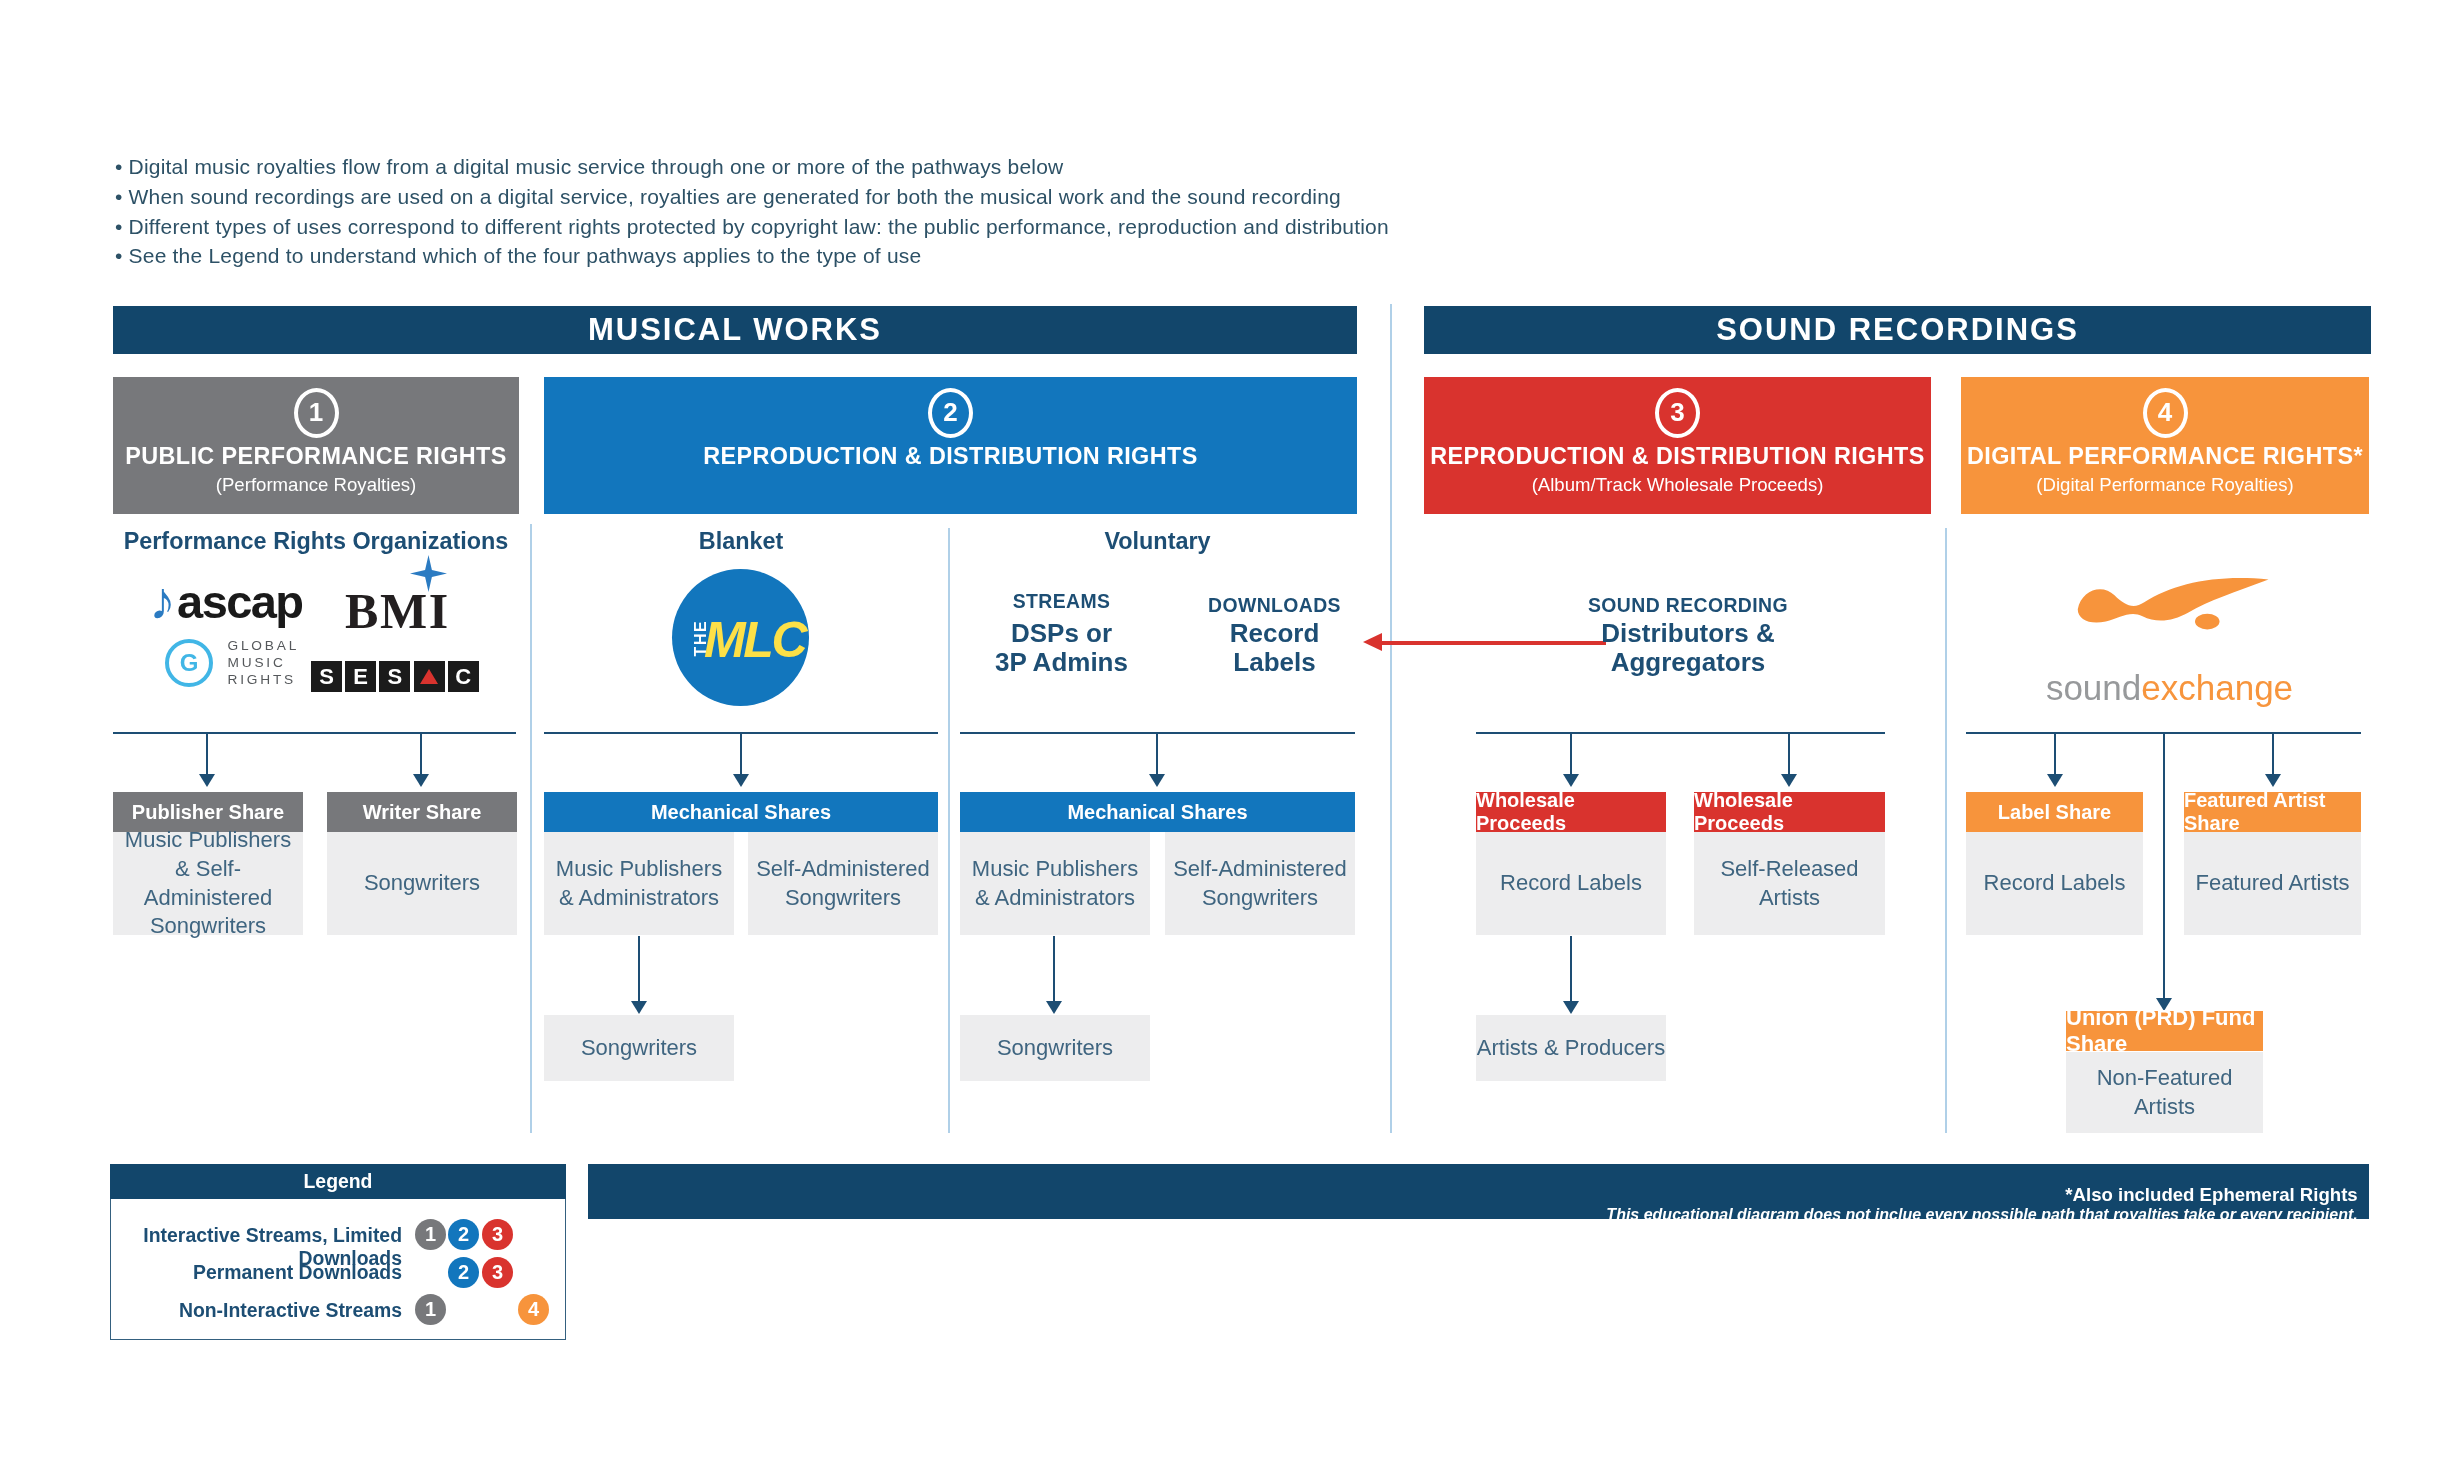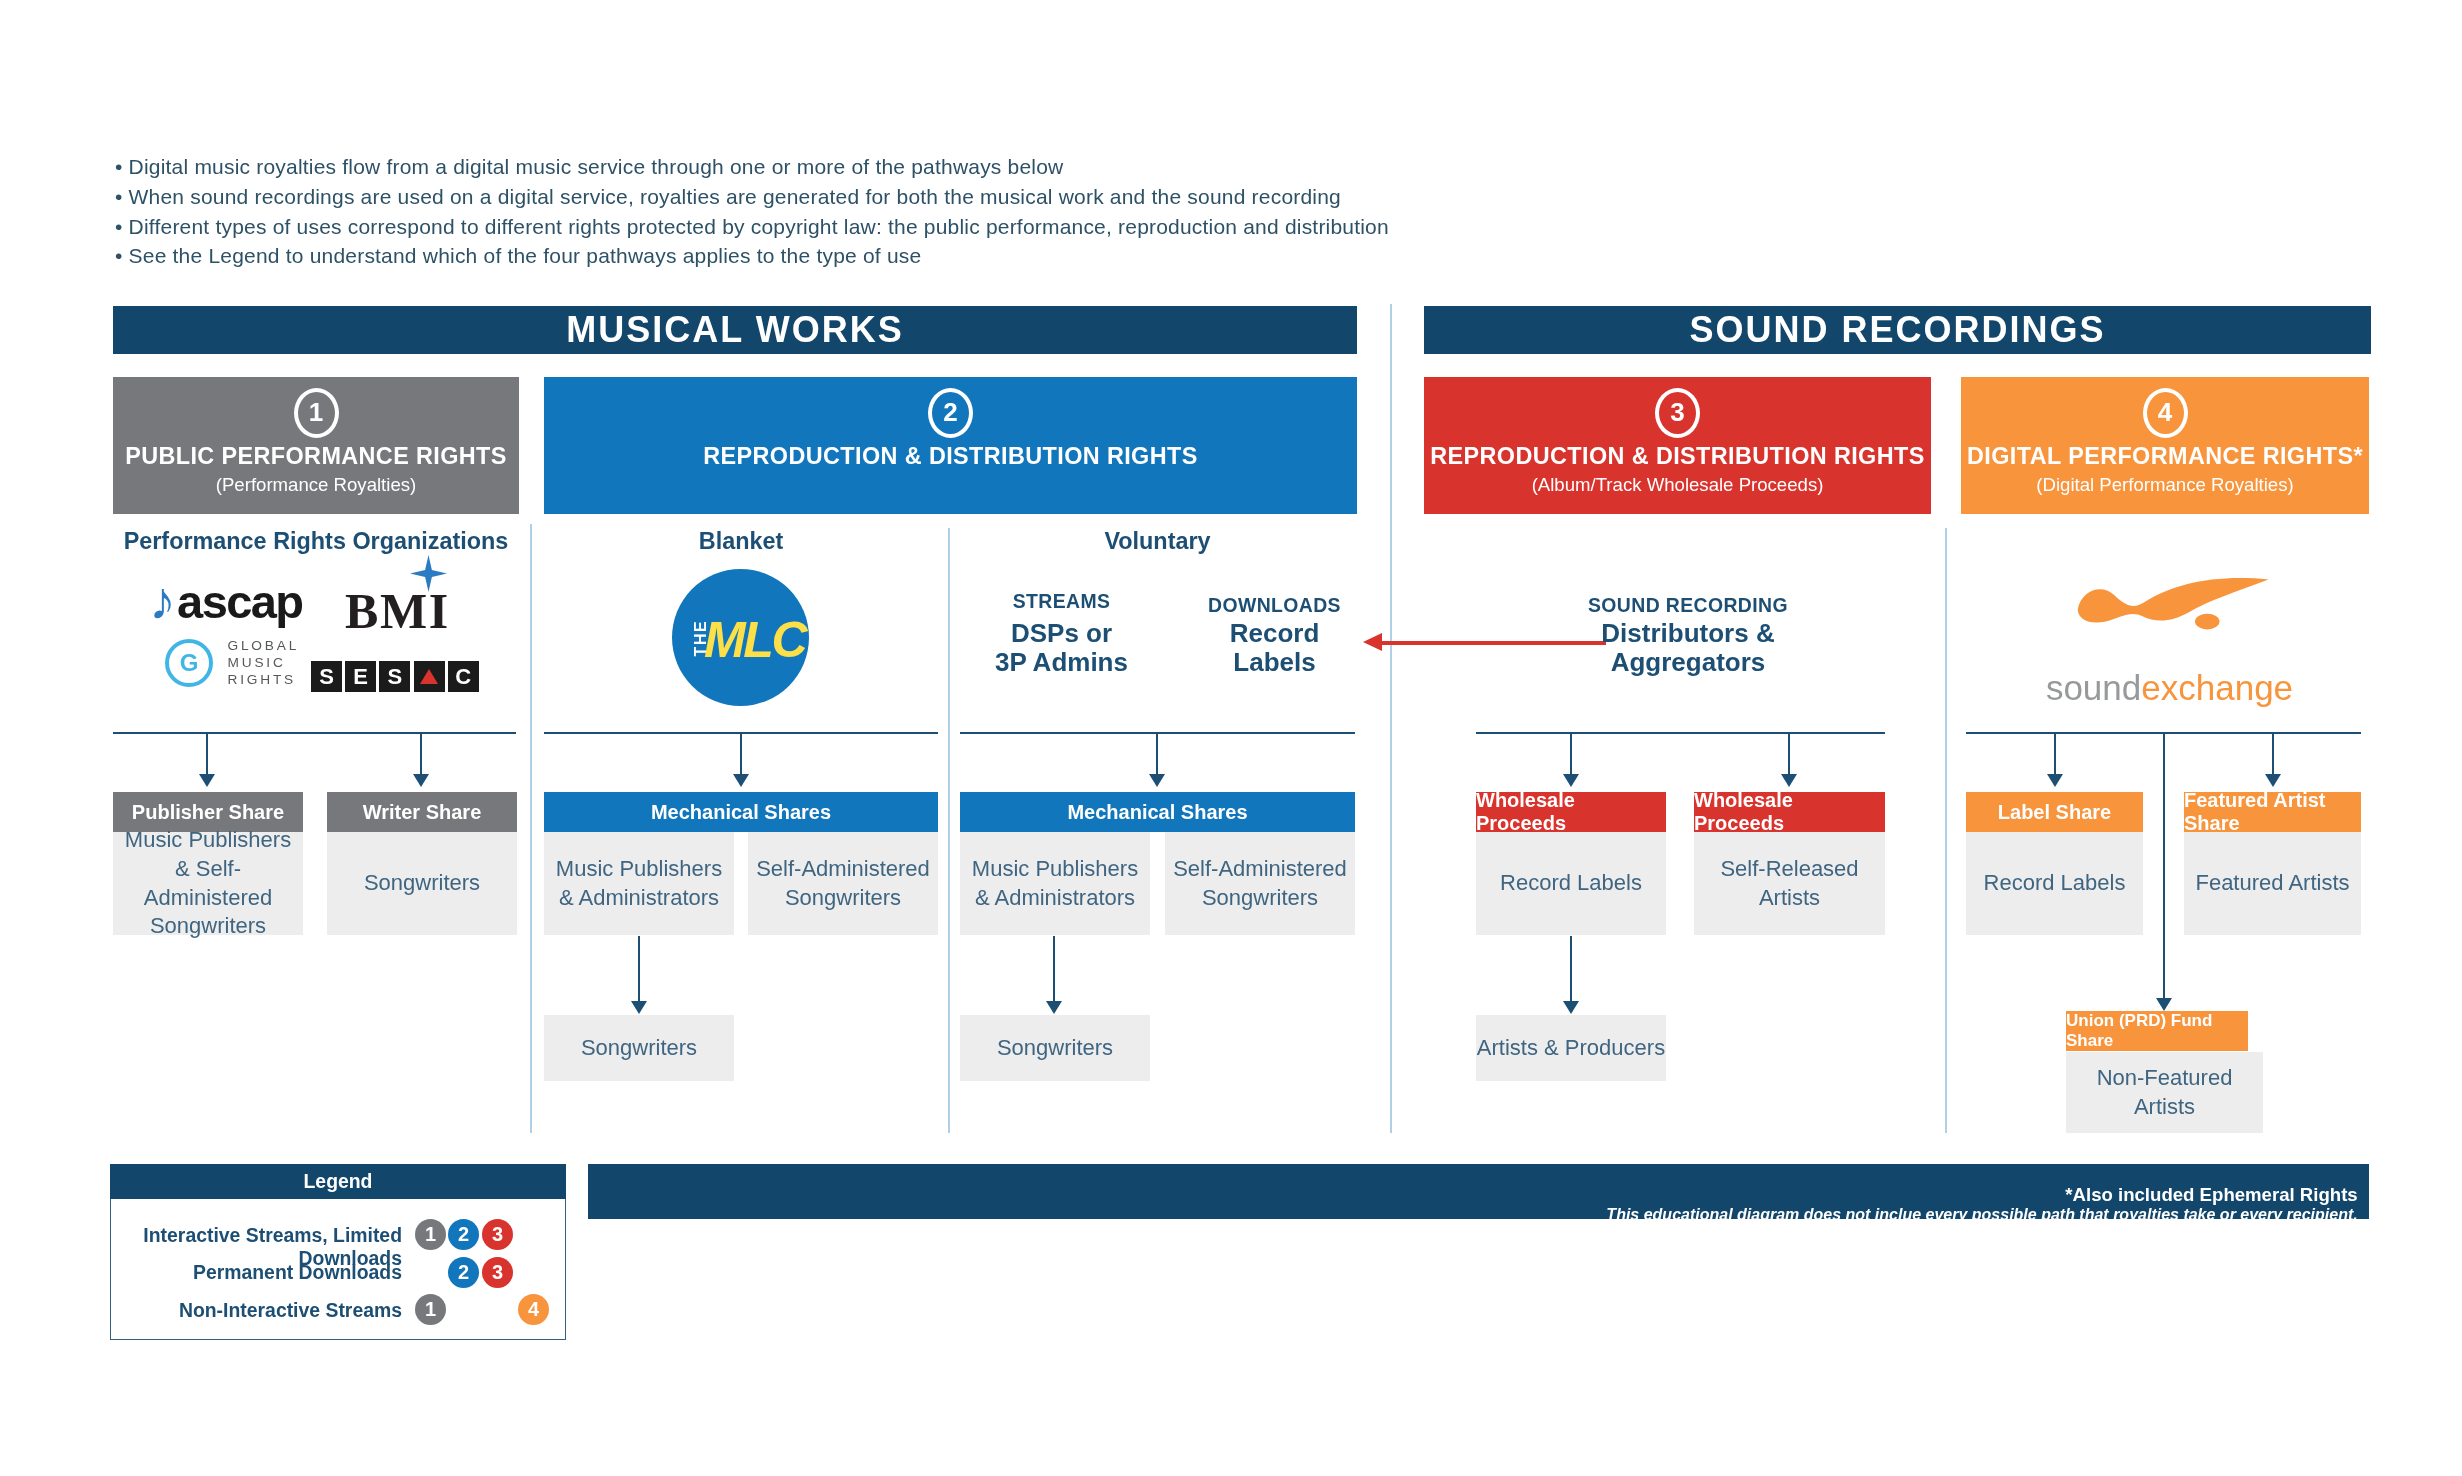--- a/index.html
+++ b/index.html
@@ -2,21 +2,21 @@
 <html style="font-size:13px"><head>
 <meta charset="utf-8">
 <style>
   html,body{margin:0;padding:0;background:#fff;}
   body{font-family:"Liberation Sans", sans-serif;}
   #canvas{position:relative;width:2462px;height:1477px;background:#fff;overflow:hidden;}
   .pre{white-space:pre-line;}
   
   .bullet{position:absolute;left:115px;font-size:21px;color:#2d5166;letter-spacing:0.2px;}
   
-  .bar{position:absolute;top:306px;height:48px;background:#12466b;color:#fff;display:flex;align-items:center;justify-content:center;font-weight:bold;font-size:36px;letter-spacing:2px;}
+  .bar{position:absolute;top:306px;height:48px;background:#12466b;color:#fff;display:flex;align-items:center;justify-content:center;font-weight:bold;font-size:31px;letter-spacing:2px;}
   
   .pathway{position:absolute;top:377px;height:137px;color:#fff;text-align:center;}
   .badge-ring{width:37px;height:42px;border:4px solid #fff;border-radius:50%;display:flex;align-items:center;justify-content:center;font-size:26px;font-weight:bold;margin:10.5px auto 5.6px;}
   .ptitle{font-size:23.4px;font-weight:bold;letter-spacing:0.4px;}
   .psub{font-size:18.6px;margin-top:4px;}
   
   .colhead{position:absolute;top:528px;font-size:23.4px;font-weight:bold;color:#1d4e74;text-align:center;}
   
   .rule{position:absolute;height:2.4px;background:#1d4e74;}
   .divider{position:absolute;width:1.6px;background:#b0d0e8;}
@@ -196,21 +196,21 @@
   <div class="share-h red-h" style="left:1694px;top:792px;width:191px">Wholesale Proceeds</div>
   <div class="share-b pre" style="left:1694px;top:832px;width:191px;height:103px">Self-Released
 Artists</div>
   <div class="varrow" style="left:1570px;top:936px;height:65px"></div>
   <div class="share-b" style="left:1476px;top:1015px;width:190px;height:66px">Artists &amp; Producers</div>
 
   <div class="share-h orange-h" style="left:1966px;top:792px;width:177px">Label Share</div>
   <div class="share-b" style="left:1966px;top:832px;width:177px;height:103px">Record Labels</div>
   <div class="share-h orange-h" style="left:2184px;top:792px;width:177px">Featured Artist Share</div>
   <div class="share-b" style="left:2184px;top:832px;width:177px;height:103px">Featured Artists</div>
-  <div class="share-h orange-h" style="left:2066px;top:1011px;width:182px;font-size:17px">Union (PRD) Fund Share</div>
+  <div class="share-h orange-h" style="left:2066px;top:1011px;width:197px;font-size:22px">Union (PRD) Fund Share</div>
   <div class="share-b pre" style="left:2066px;top:1052px;width:197px;height:81px">Non-Featured
 Artists</div>
 
   <div class="legend-box"></div>
   <div class="legend-h">Legend</div>
   <div class="legend-label" style="top:1224px">Interactive Streams, Limited Downloads</div>
   <div class="lbadge bg1" style="left:415px;top:1219px">1</div>
   <div class="lbadge bg2" style="left:448px;top:1219px">2</div>
   <div class="lbadge bg3" style="left:482px;top:1219px">3</div>
   <div class="legend-label" style="top:1261px">Permanent Downloads</div>

